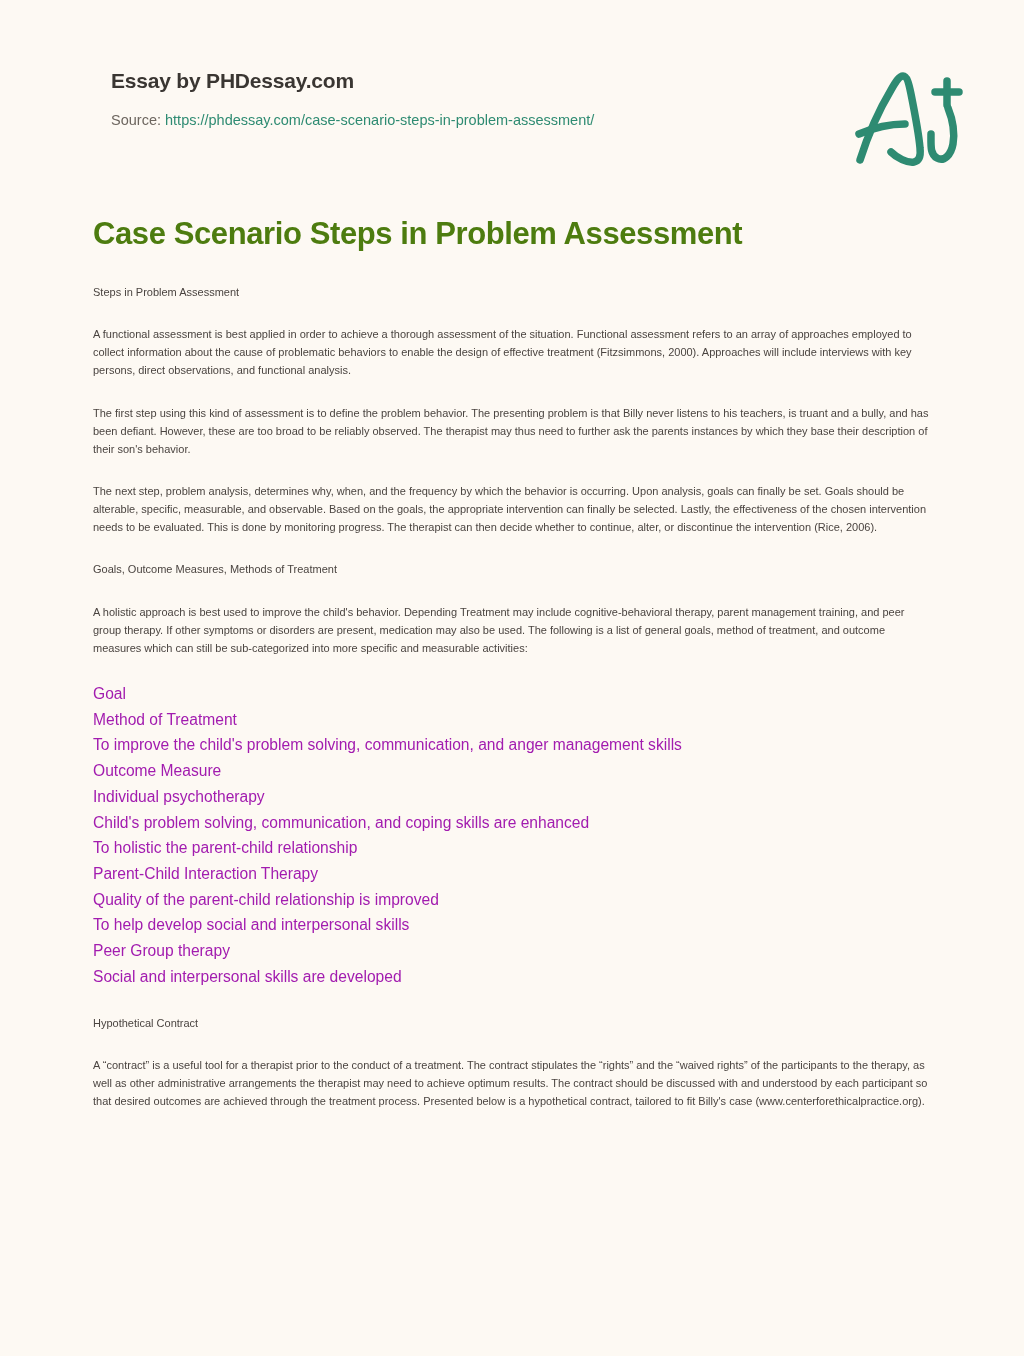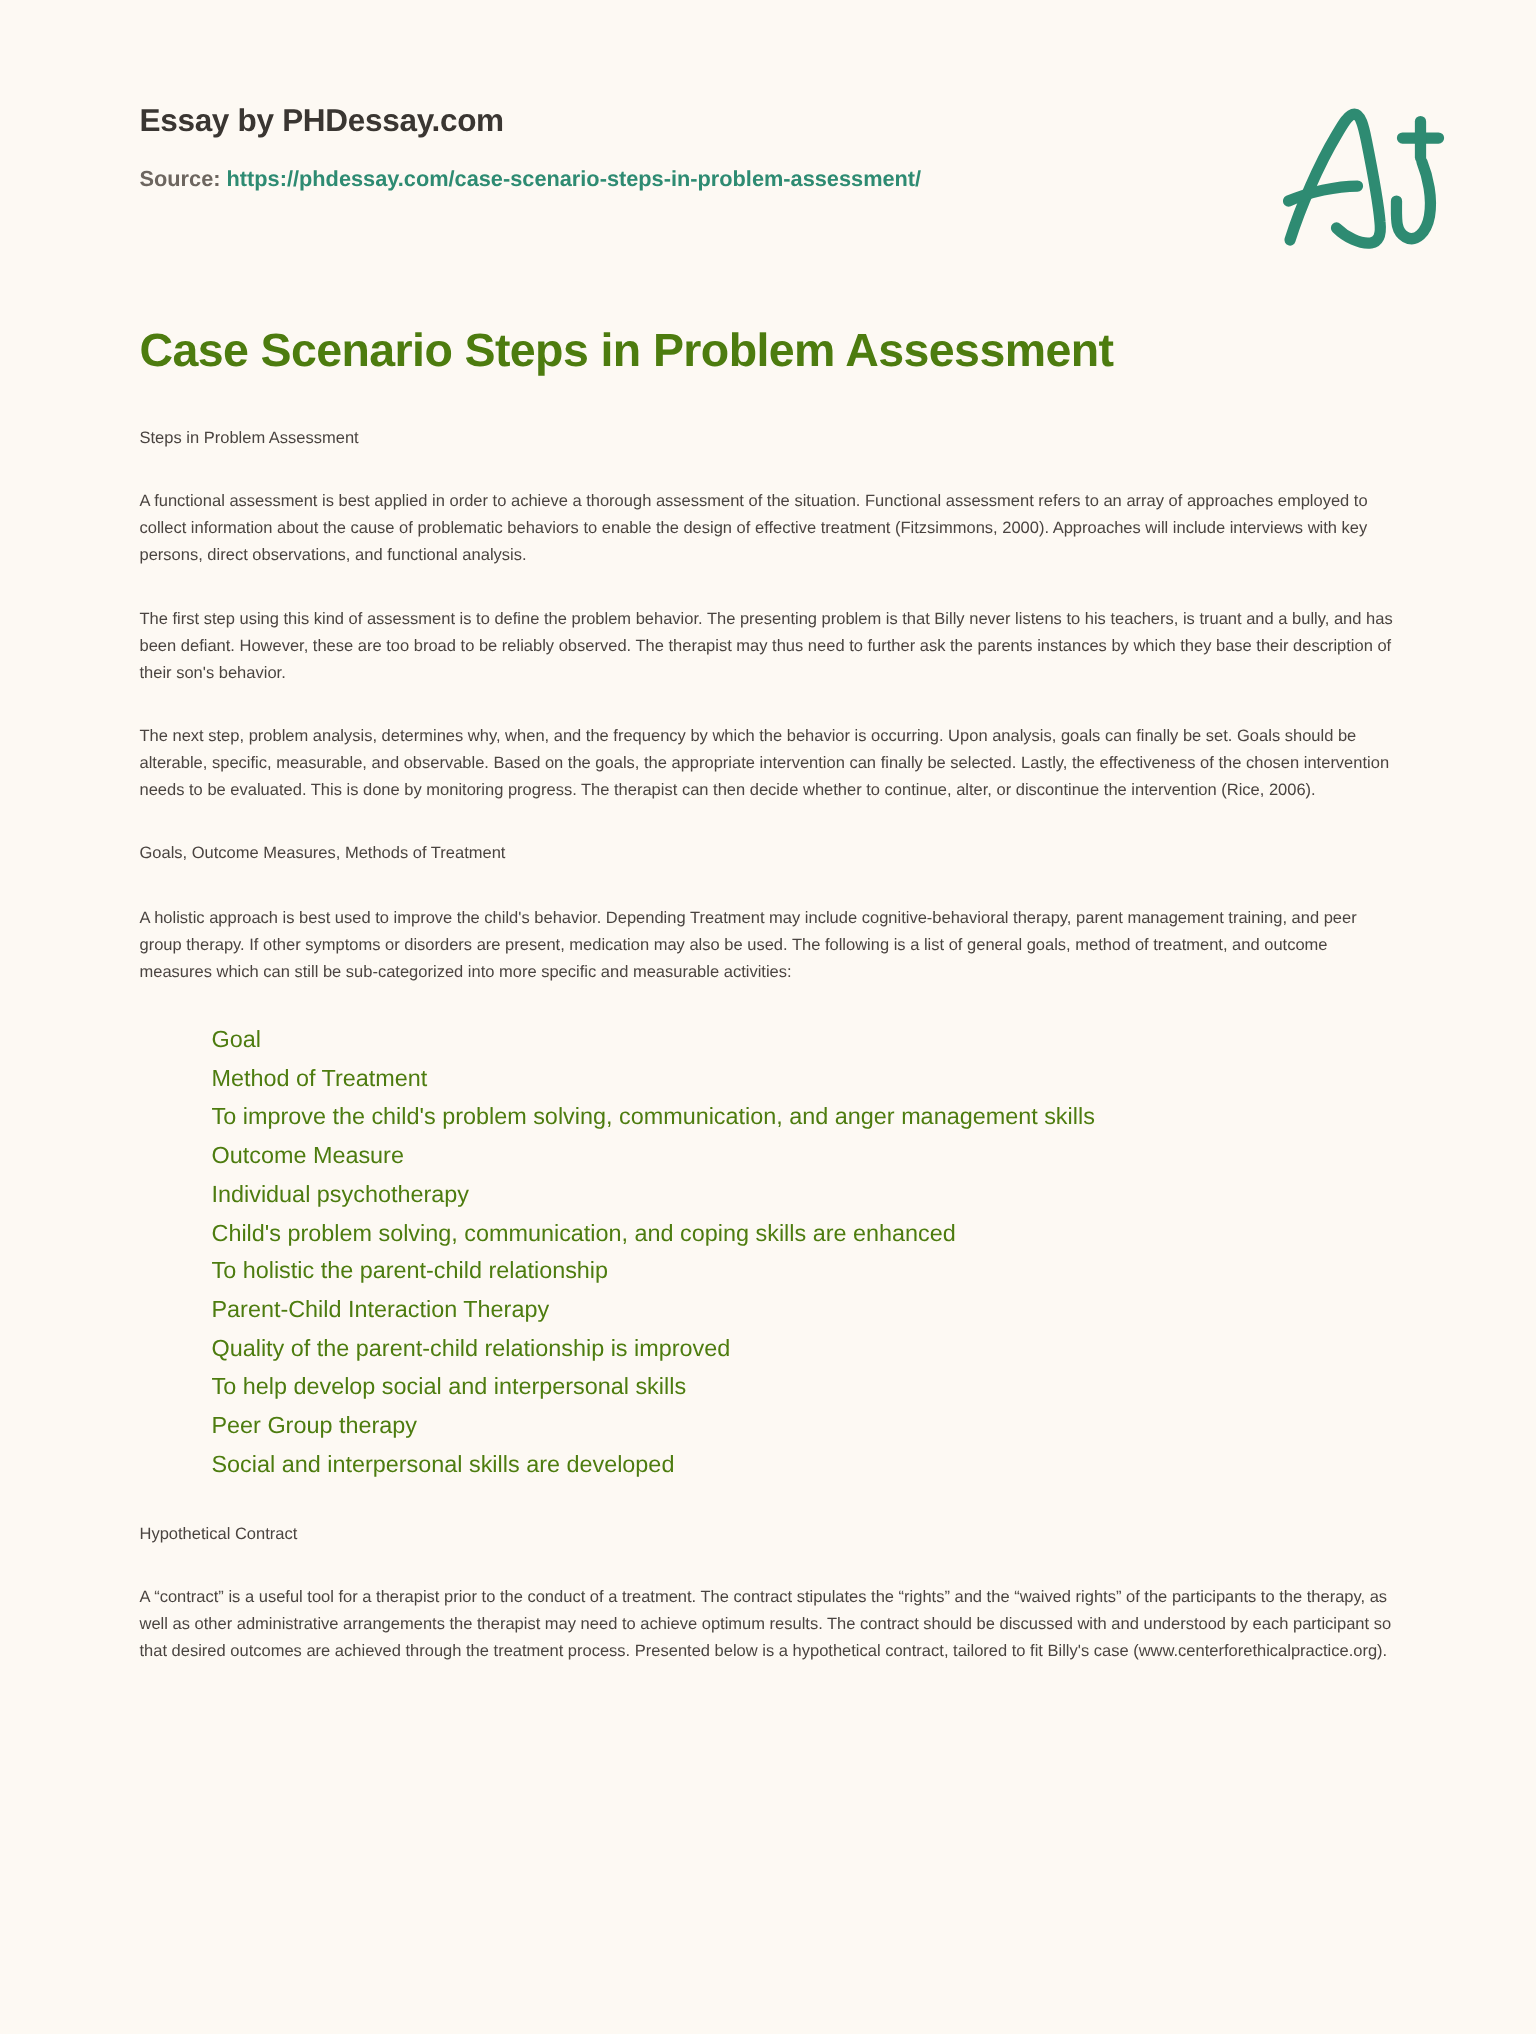--- a/index.html
+++ b/index.html
@@ -17,37 +17,36 @@
   .page {
     position: relative;
     width: 1024px;
     height: 1356px;
     box-sizing: border-box;
   }
 
   
   .header {
     position: absolute;
-    left: 93px;
+    left: 111px;
     top: 68px;
     right: 60px;
   }
   .brand-line {
     font-size: 21px;
     font-weight: bold;
     color: #3a3632;
     letter-spacing: -0.2px;
     line-height: 1.2;
   }
   .source-line {
     margin-top: 18px;
     font-size: 14.5px;
     color: #6d665f;
     line-height: 1.3;
-    font-weight: bold;
   }
   .source-label {
     color: #6d665f;
   }
   .source-url {
     color: #2e8b72;
     text-decoration: none;
     word-break: break-all;
   }
 
@@ -90,22 +89,21 @@
   }
   .content p.subhead {
     margin-bottom: 24px;
   }
   .list-block {
     margin: 0 0 24px 0;
   }
   .list-block .list-line {
     font-size: 15.6px;
     line-height: 1.65;
-    color: #4d7c0f;
-    margin-left: 48px;
+    color: #a21caf;
   }
 </style>
 </head>
 <body>
 
 <div class="page">
 
   <div class="header">
     <div class="brand-line">Essay by PHDessay.com</div>
     <div class="source-line">

